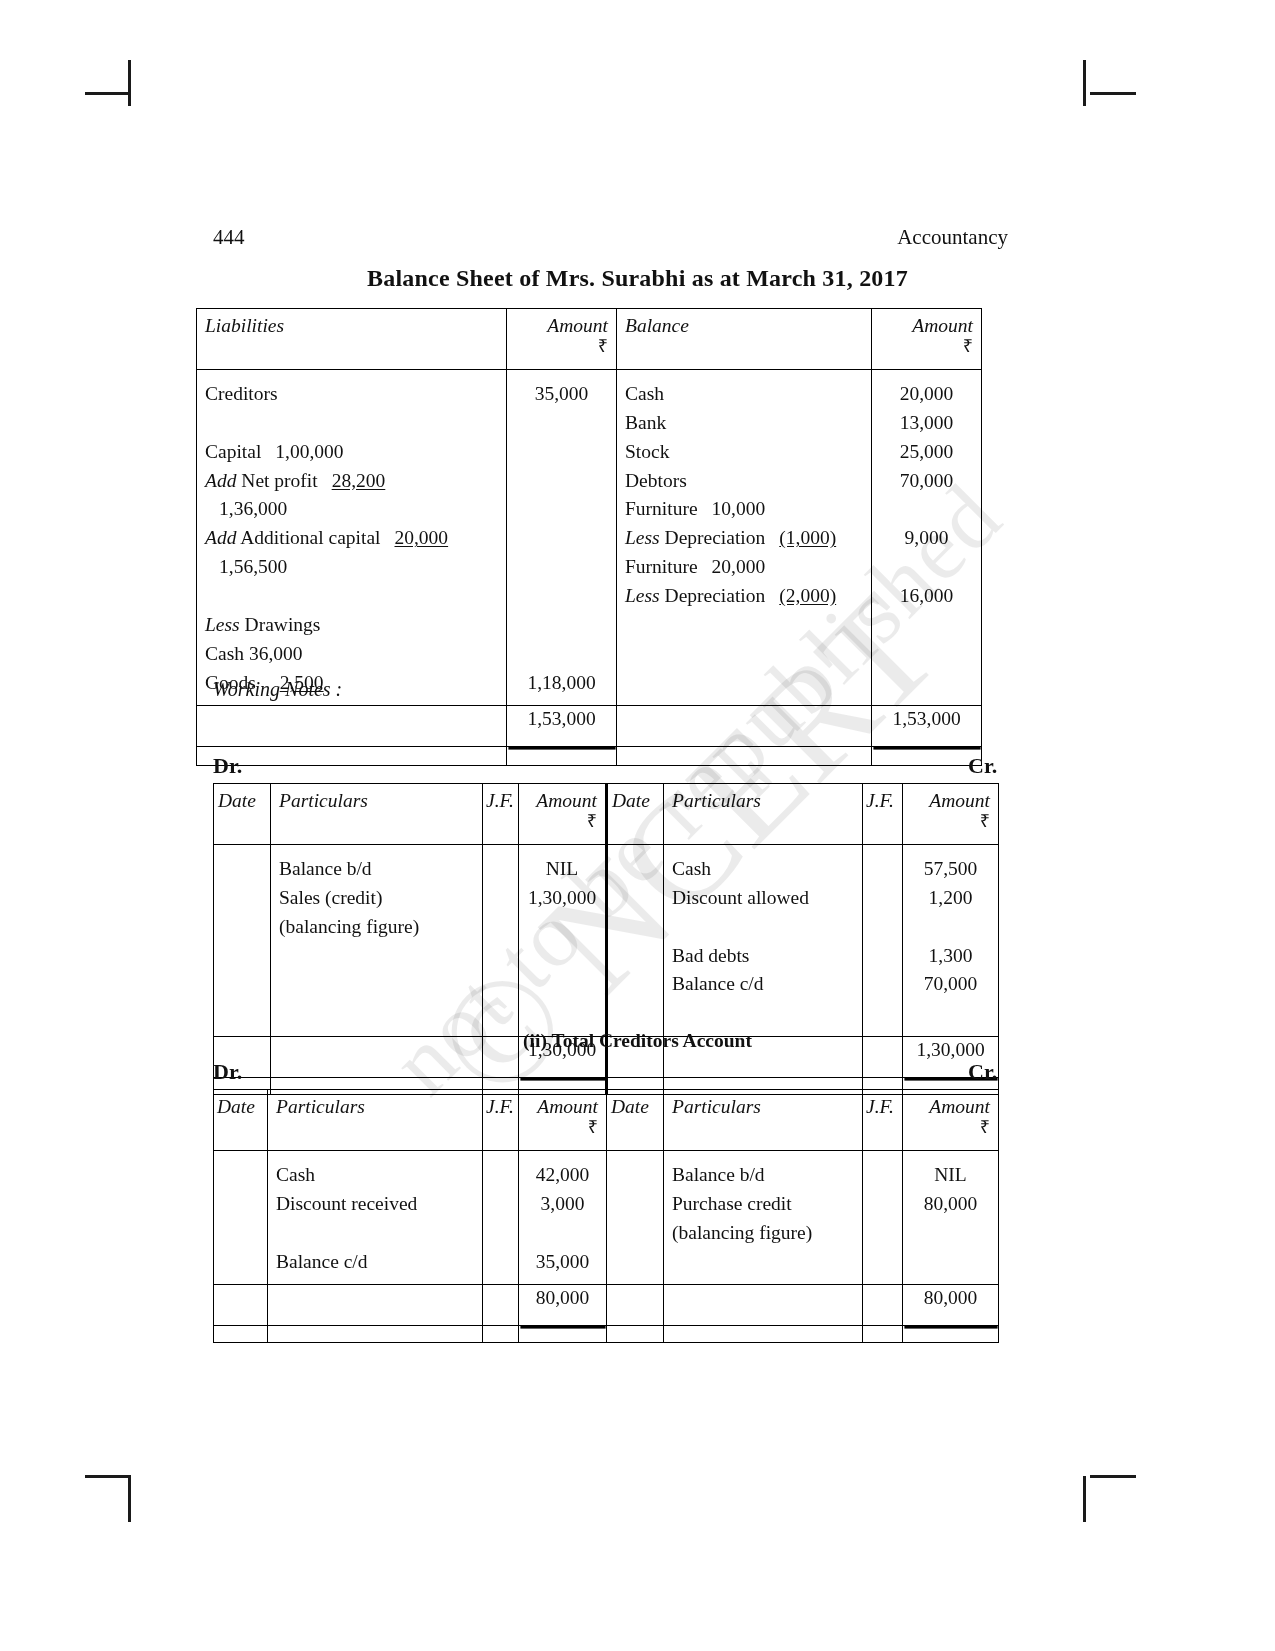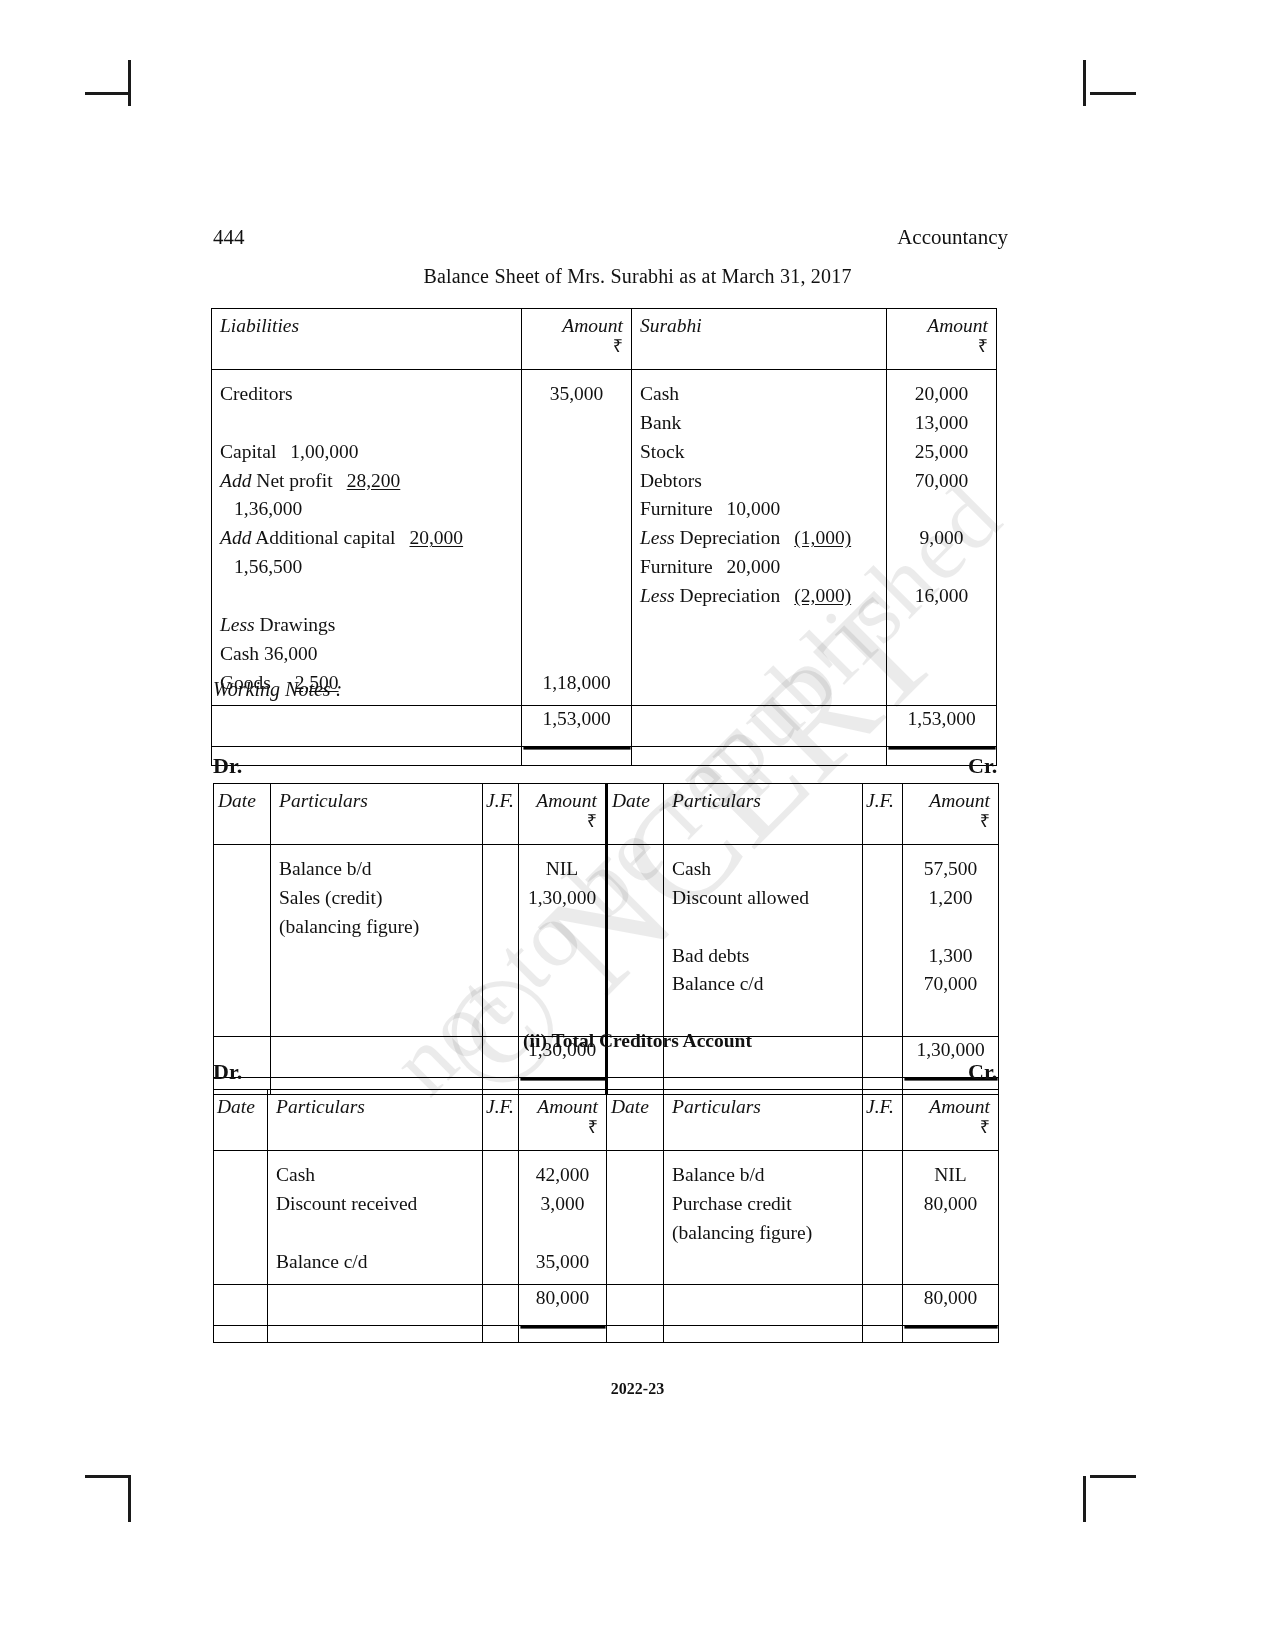--- a/index.html
+++ b/index.html
@@ -39,21 +39,21 @@
   }
   .wm1 { left:370px; top:1040px; font-size:92px; transform:rotate(-45deg); transform-origin:left top; letter-spacing:2px;}
   .wm2 { left:400px; top:1010px; font-size:150px; transform:rotate(-45deg); transform-origin:left top;}
 
   
   .pgnum { position:absolute; left:213px; top:225px; font-size:21px; }
   .page-head-right { position:absolute; left:890px; top:225px; font-size:21px; text-align:right; width:118px;}
 
   .sheet-title {
     position:absolute; left:0; top:265px; width:1275px; text-align:center;
-    font-size:20px; font-weight:normal; letter-spacing:0.2px;
+    font-size:24px; font-weight:bold; letter-spacing:0.2px;
   }
 
   
   table.acct {
     position:absolute;
     border-collapse:collapse;
     font-size:19.5px;
     background:transparent;
     table-layout:fixed;
   }
@@ -108,38 +108,38 @@
   <div class="watermark">
     <div class="wm-text wm1">not to be republished</div>
     <div class="wm-text wm2">© NCERT</div>
   </div>
 
   <div class="pgnum">444</div>
   <div class="page-head-right">Accountancy</div>
 
   <div class="sheet-title">Balance Sheet of Mrs. Surabhi as at March 31, 2017</div>
 
-  <table class="acct" id="bs-table" style="left:211px; top:308px; width:785px;">
+  <table class="acct" id="bs-table" style="left:196px; top:308px; width:785px;">
     <colgroup>
       <col style="width:310px">
       <col style="width:110px">
       <col style="width:255px">
       <col style="width:110px">
     </colgroup>
     <tbody>
       <tr>
         <td class="hdr-cell">
           <span>Liabilities</span>
         </td>
         <td class="hdr-cell hdr-amt">
           <span>Amount</span>
           <span class="rupee">₹</span>
         </td>
         <td class="hdr-cell">
-          <span>Surabhi</span>
+          <span>Balance</span>
         </td>
         <td class="hdr-cell hdr-amt">
           <span>Amount</span>
           <span class="rupee">₹</span>
         </td>
       </tr>
       <tr>
         <td class="cellpad">
           <div class="lines" id="liab-lines">
               <div>Creditors</div>
@@ -425,14 +425,13 @@
         <td></td>
         <td style="border-top:none"></td>
         <td></td>
         <td></td>
         <td></td>
         <td style="border-top:none"></td>
       </tr>
     </tbody>
   </table>
 
-  <div class="footer">2022-23</div>
 </div>
 
 </body></html>

